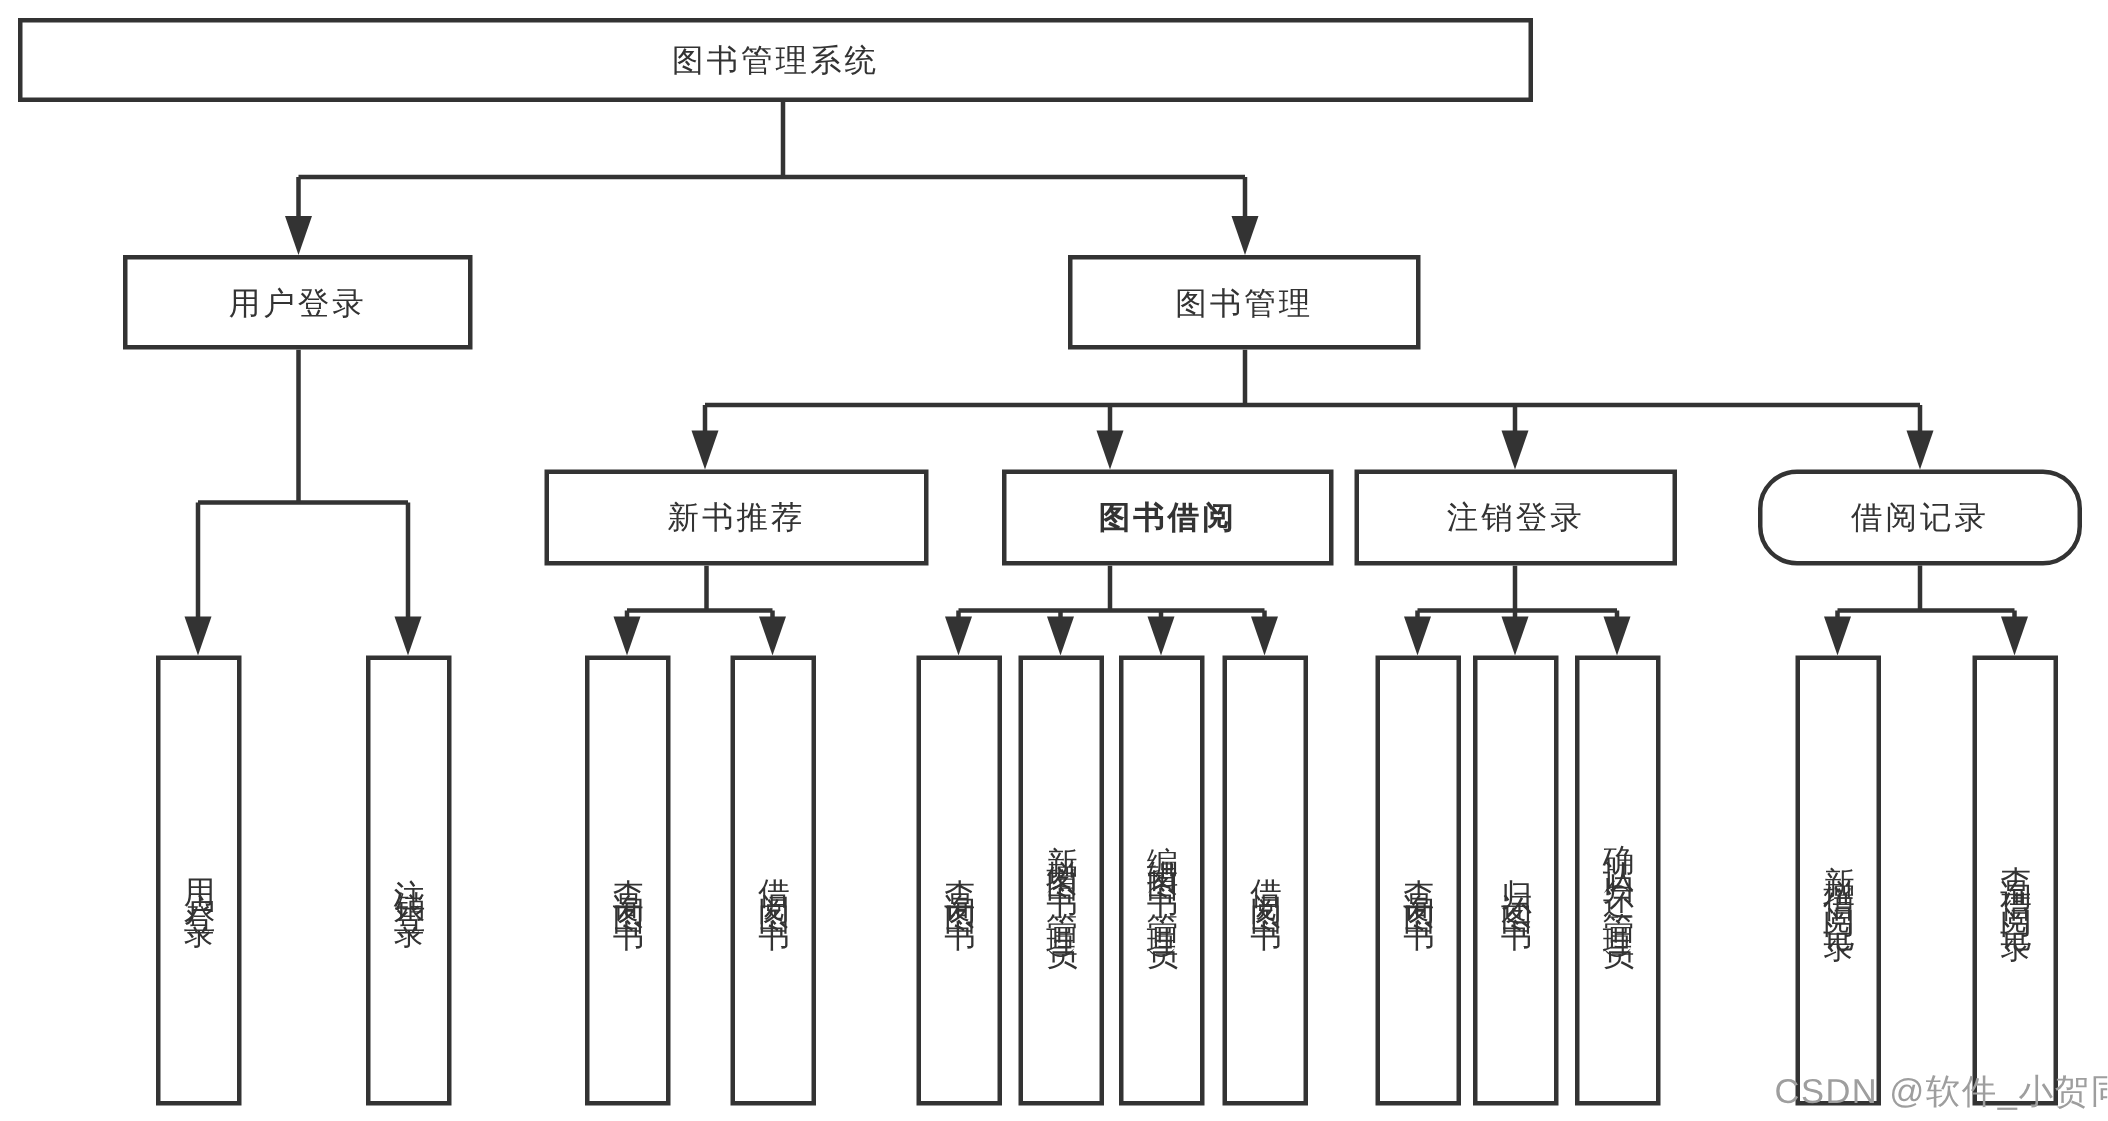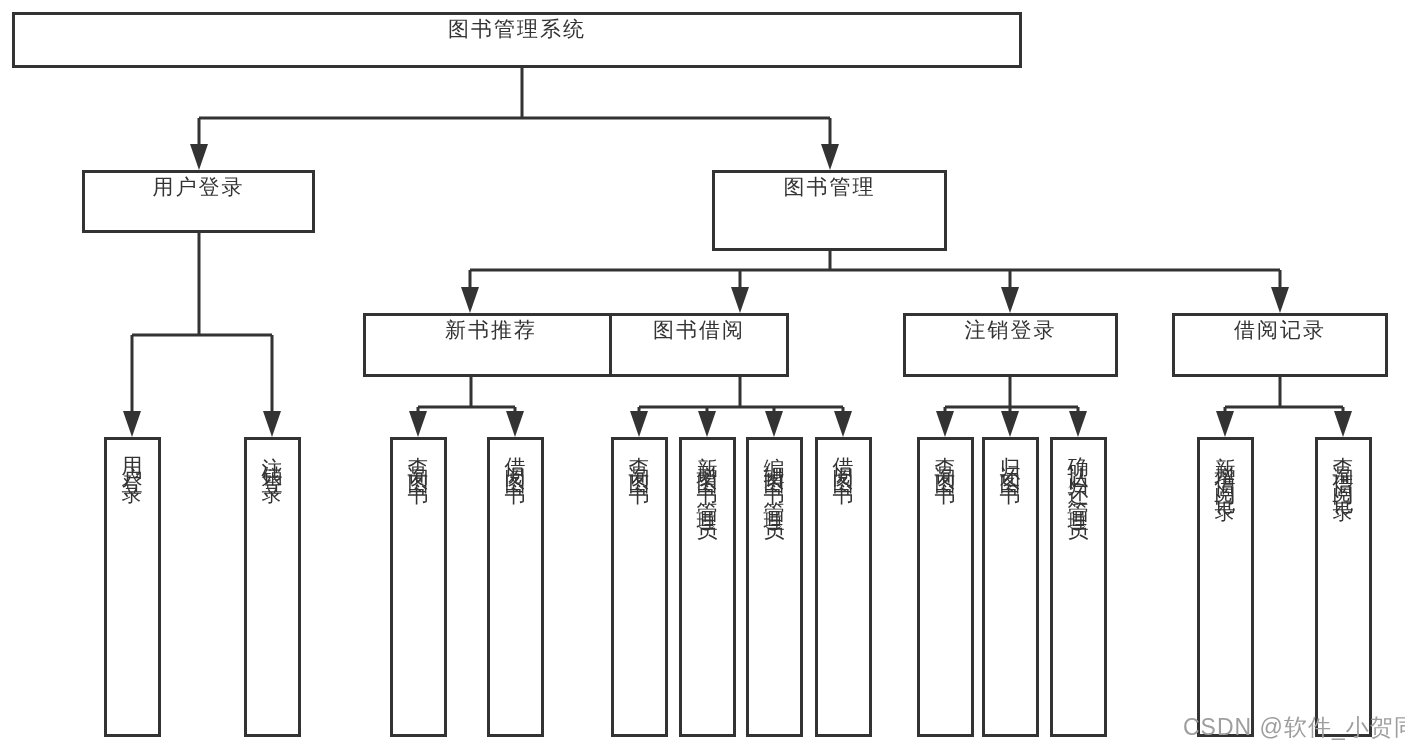--- a/index.html
+++ b/index.html
@@ -21,43 +21,44 @@
     top: 0;
     z-index: 0;
   }
   .node {
     position: absolute;
     box-sizing: border-box;
     border: 3px solid #333333;
     background: #ffffff;
     color: #333333;
     display: flex;
+    align-items: center;
     justify-content: center;
     z-index: 1;
   }
   .node.h span {
     font-size: 21px;
     letter-spacing: 2px;
     white-space: nowrap;
   }
   .node.v span {
     writing-mode: vertical-rl;
     text-orientation: mixed;
     font-size: 21px;
     letter-spacing: 9px;
     line-height: 1;
   }
   
   .n-root            { left: 12px;   top: 12px;  width: 1010px; height: 56px; }
   .n-user-login      { left: 82px;   top: 170px; width: 233px;  height: 63px; }
-  .n-book-mgmt       { left: 712px;  top: 170px; width: 235px;  height: 81px; }
+  .n-book-mgmt       { left: 712px;  top: 170px; width: 235px;  height: 63px; }
   .n-new-book        { left: 363px;  top: 313px; width: 256px;  height: 64px; }
-  .n-book-borrow     { left: 609px;  top: 313px; width: 180px;  height: 64px; }
+  .n-book-borrow     { left: 668px;  top: 313px; width: 221px;  height: 64px; font-weight: bold; }
   .n-current-borrow  { left: 903px;  top: 313px; width: 215px;  height: 64px; }
-  .n-borrow-records  { left: 1172px; top: 313px; width: 216px;  height: 64px; }
+  .n-borrow-records  { left: 1172px; top: 313px; width: 216px;  height: 64px; border-radius: 26px; }
   .leaf { top: 437px; width: 57px; height: 300px; }
   .n-ul1 { left: 104px; }
   .n-ul2 { left: 244px; }
   .n-nb1 { left: 390px; }
   .n-nb2 { left: 487px; }
   .n-bb1 { left: 611px; }
   .n-bb2 { left: 679px; }
   .n-bb3 { left: 746px; }
   .n-bb4 { left: 815px; }
   .n-cb1 { left: 917px; }

